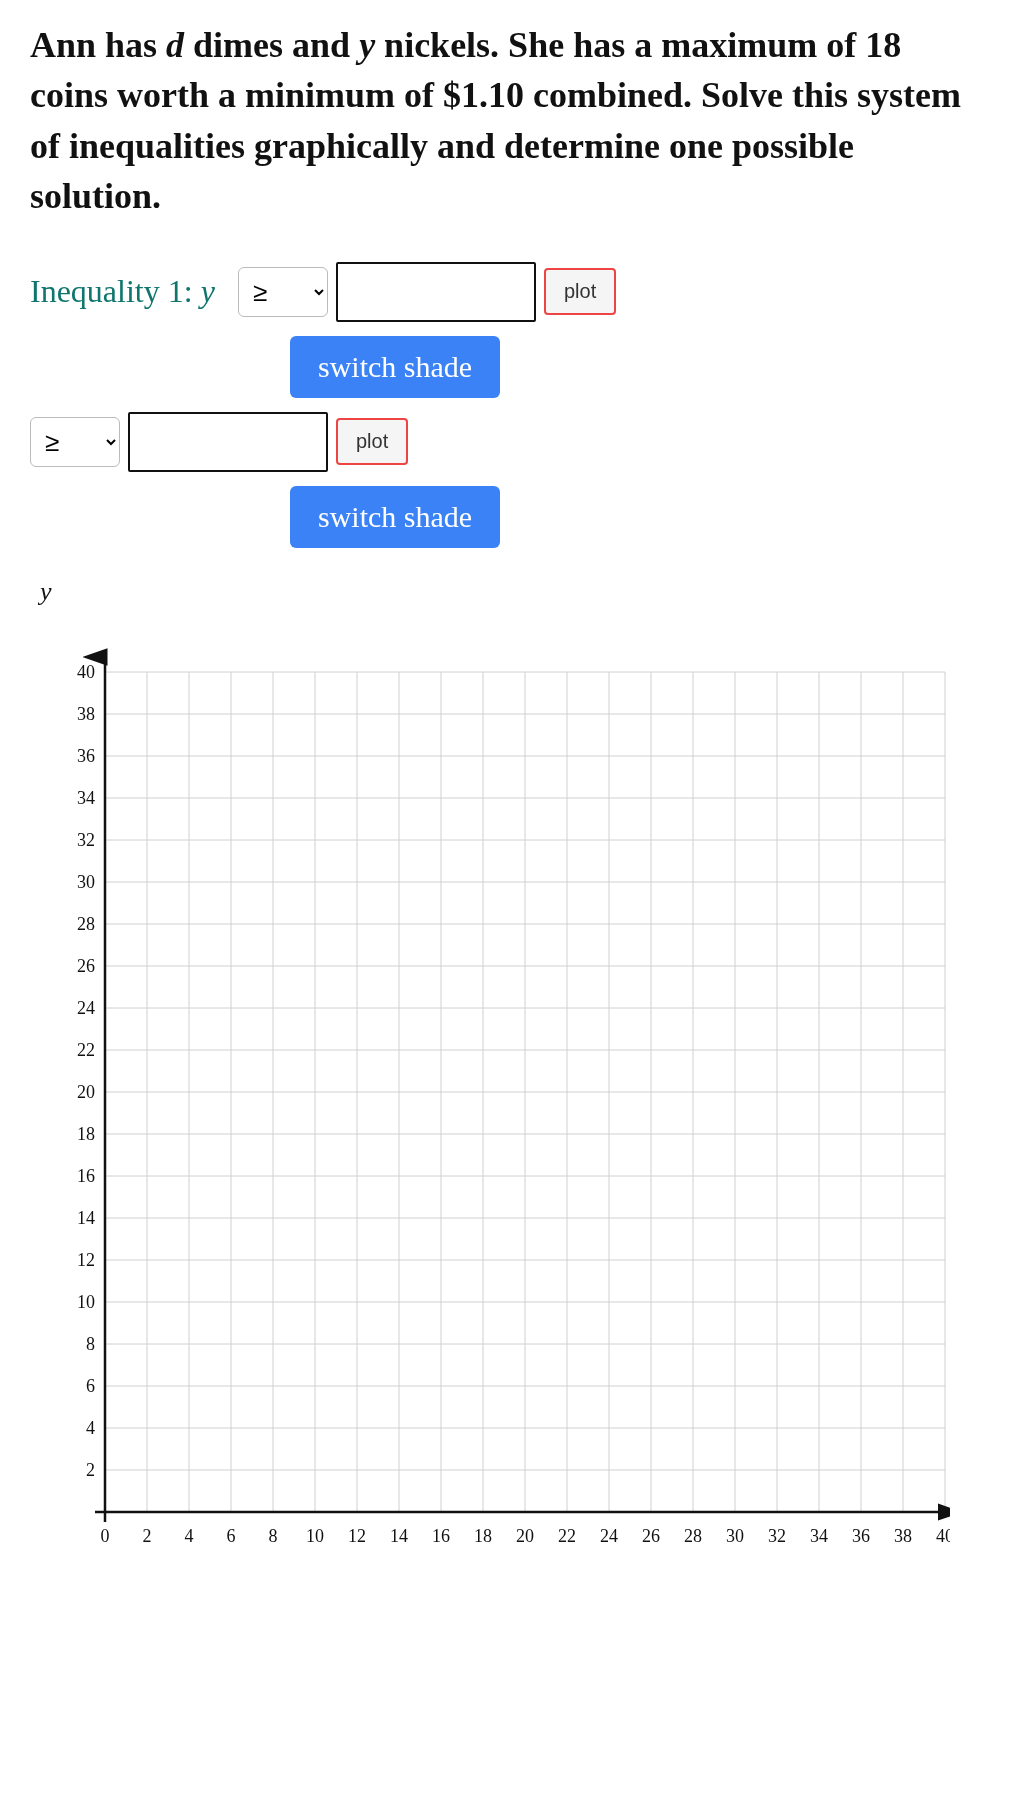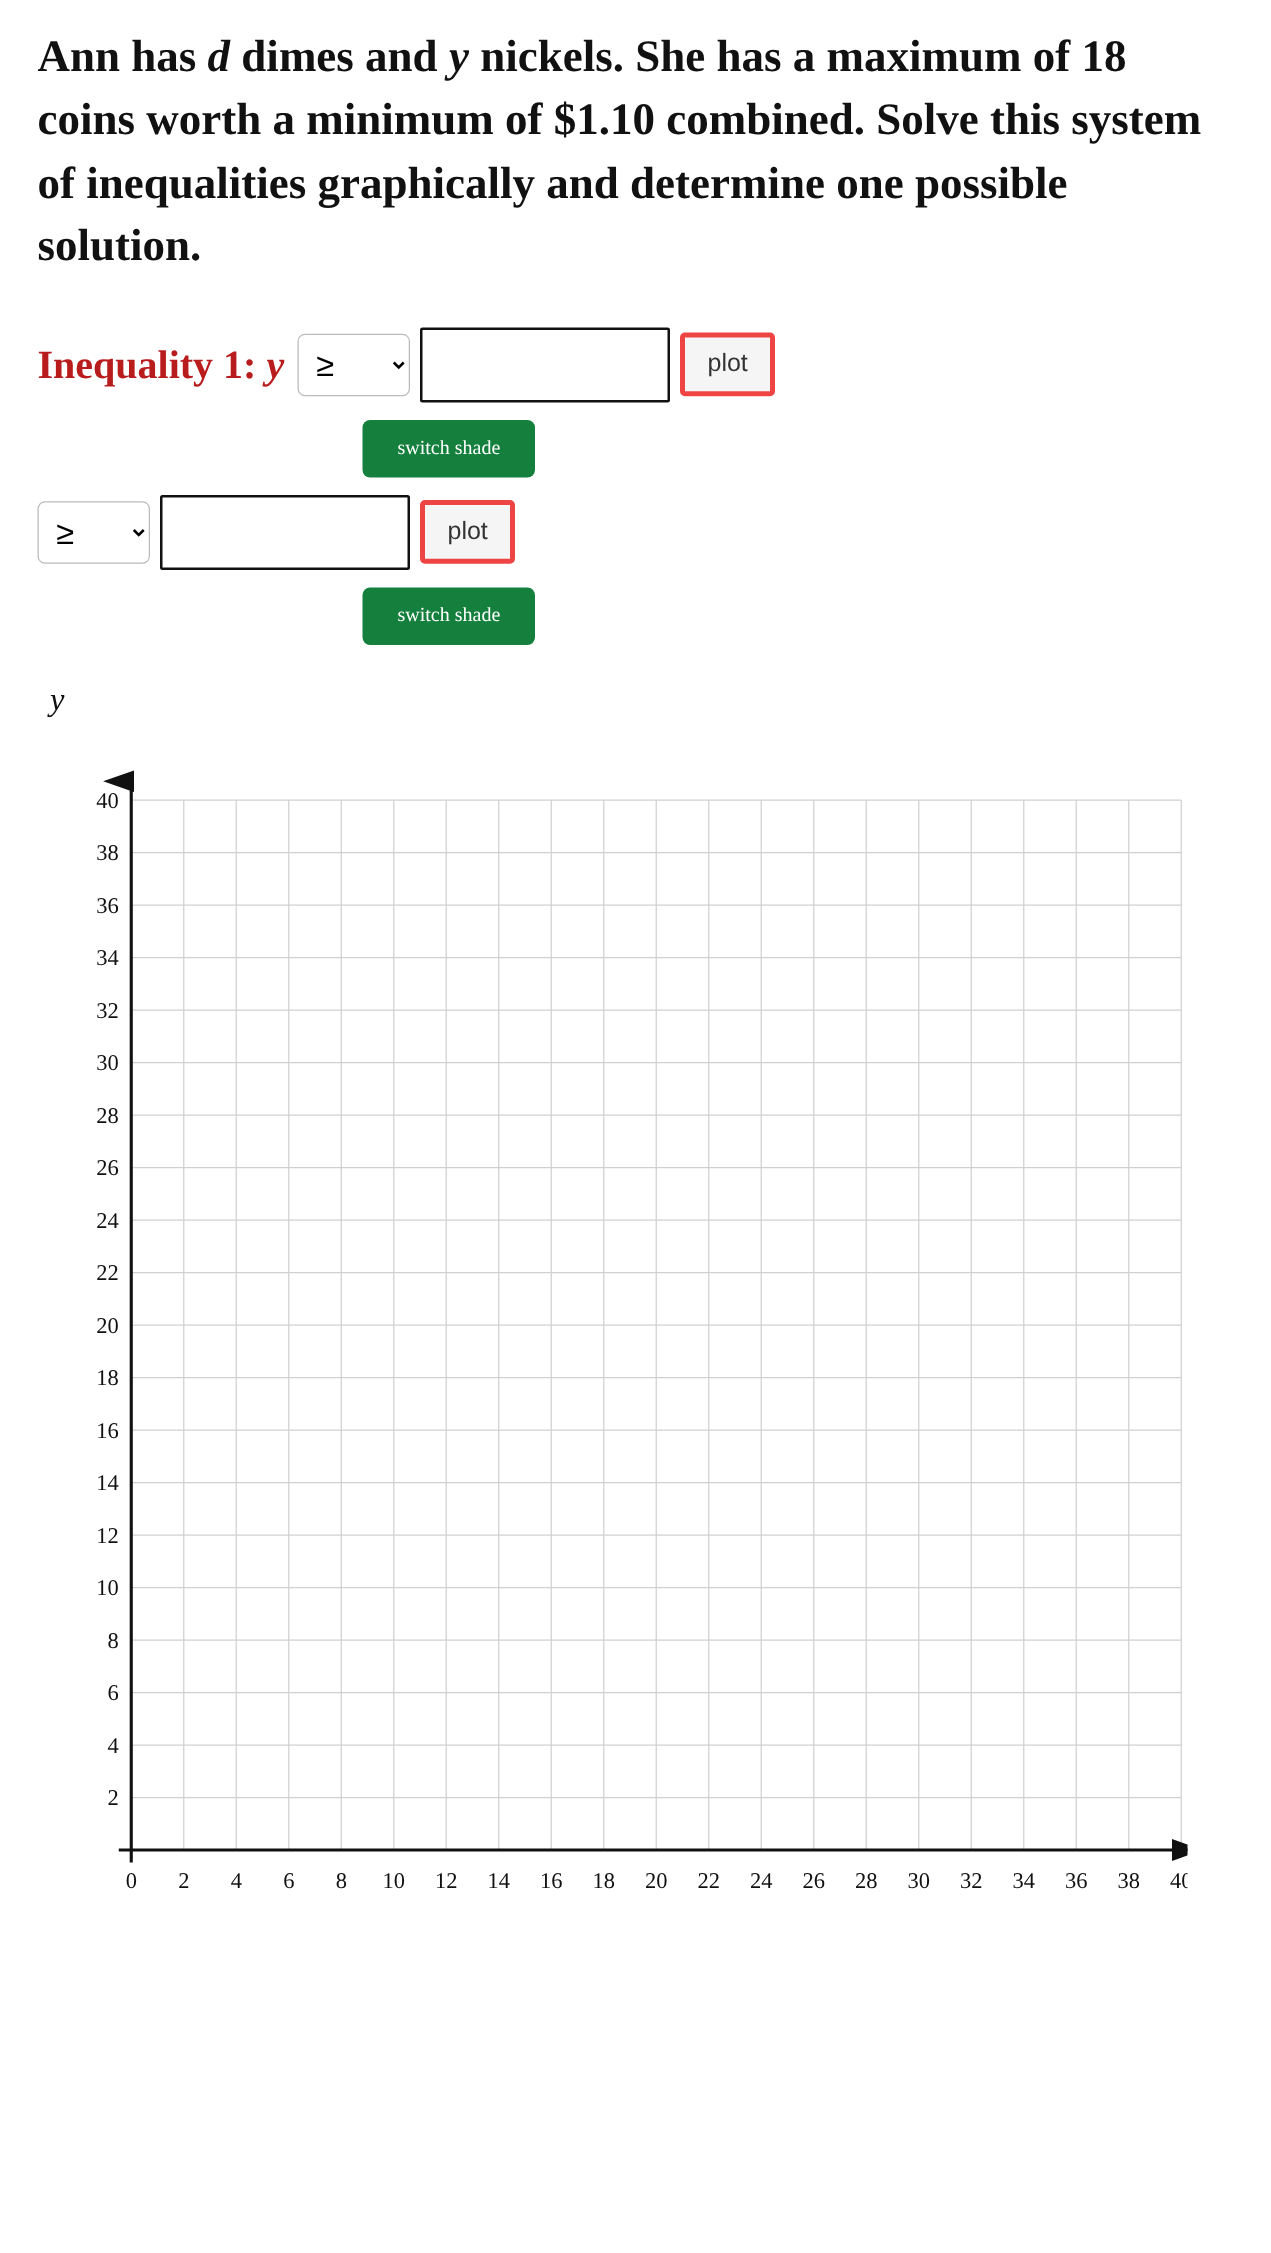--- a/index.html
+++ b/index.html
@@ -21,22 +21,22 @@
       padding: 10px 30px 0 30px;
     }
     .inequality-row {
       display: flex;
       align-items: center;
       margin-bottom: 10px;
       gap: 8px;
     }
     .inequality-label {
       font-size: 32px;
-      font-weight: bold;
-      color: #b91c1c;
+      font-weight: normal;
+      color: #0f766e;
       white-space: nowrap;
       min-width: 200px;
     }
     .inequality-label .y-italic {
       font-style: italic;
     }
     .inequality-select {
       font-size: 26px;
       padding: 8px 10px;
       border: 1px solid #bbb;
@@ -50,37 +50,37 @@
       padding: 8px 10px;
       border: 2px solid #111;
       border-radius: 2px;
       width: 200px;
       height: 60px;
       outline: none;
     }
     .plot-button {
       font-size: 20px;
       padding: 10px 18px;
-      border: 4px solid #ef4444;
+      border: 2px solid #ef4444;
       border-radius: 4px;
       background: #f5f5f5;
       cursor: pointer;
       color: #333;
     }
     .switch-shade-container {
       display: flex;
       justify-content: flex-start;
       margin: 14px 0 14px 260px;
     }
     .switch-shade-button {
-      font-size: 16px;
+      font-size: 30px;
       padding: 14px 28px;
       border: none;
       border-radius: 6px;
-      background: #15803d;
+      background: #3b82f6;
       color: #fff;
       cursor: pointer;
       font-family: Georgia, serif;
     }
     .graph-section {
       padding: 10px 20px 30px 30px;
       position: relative;
     }
     .graph-container {
       position: relative;

